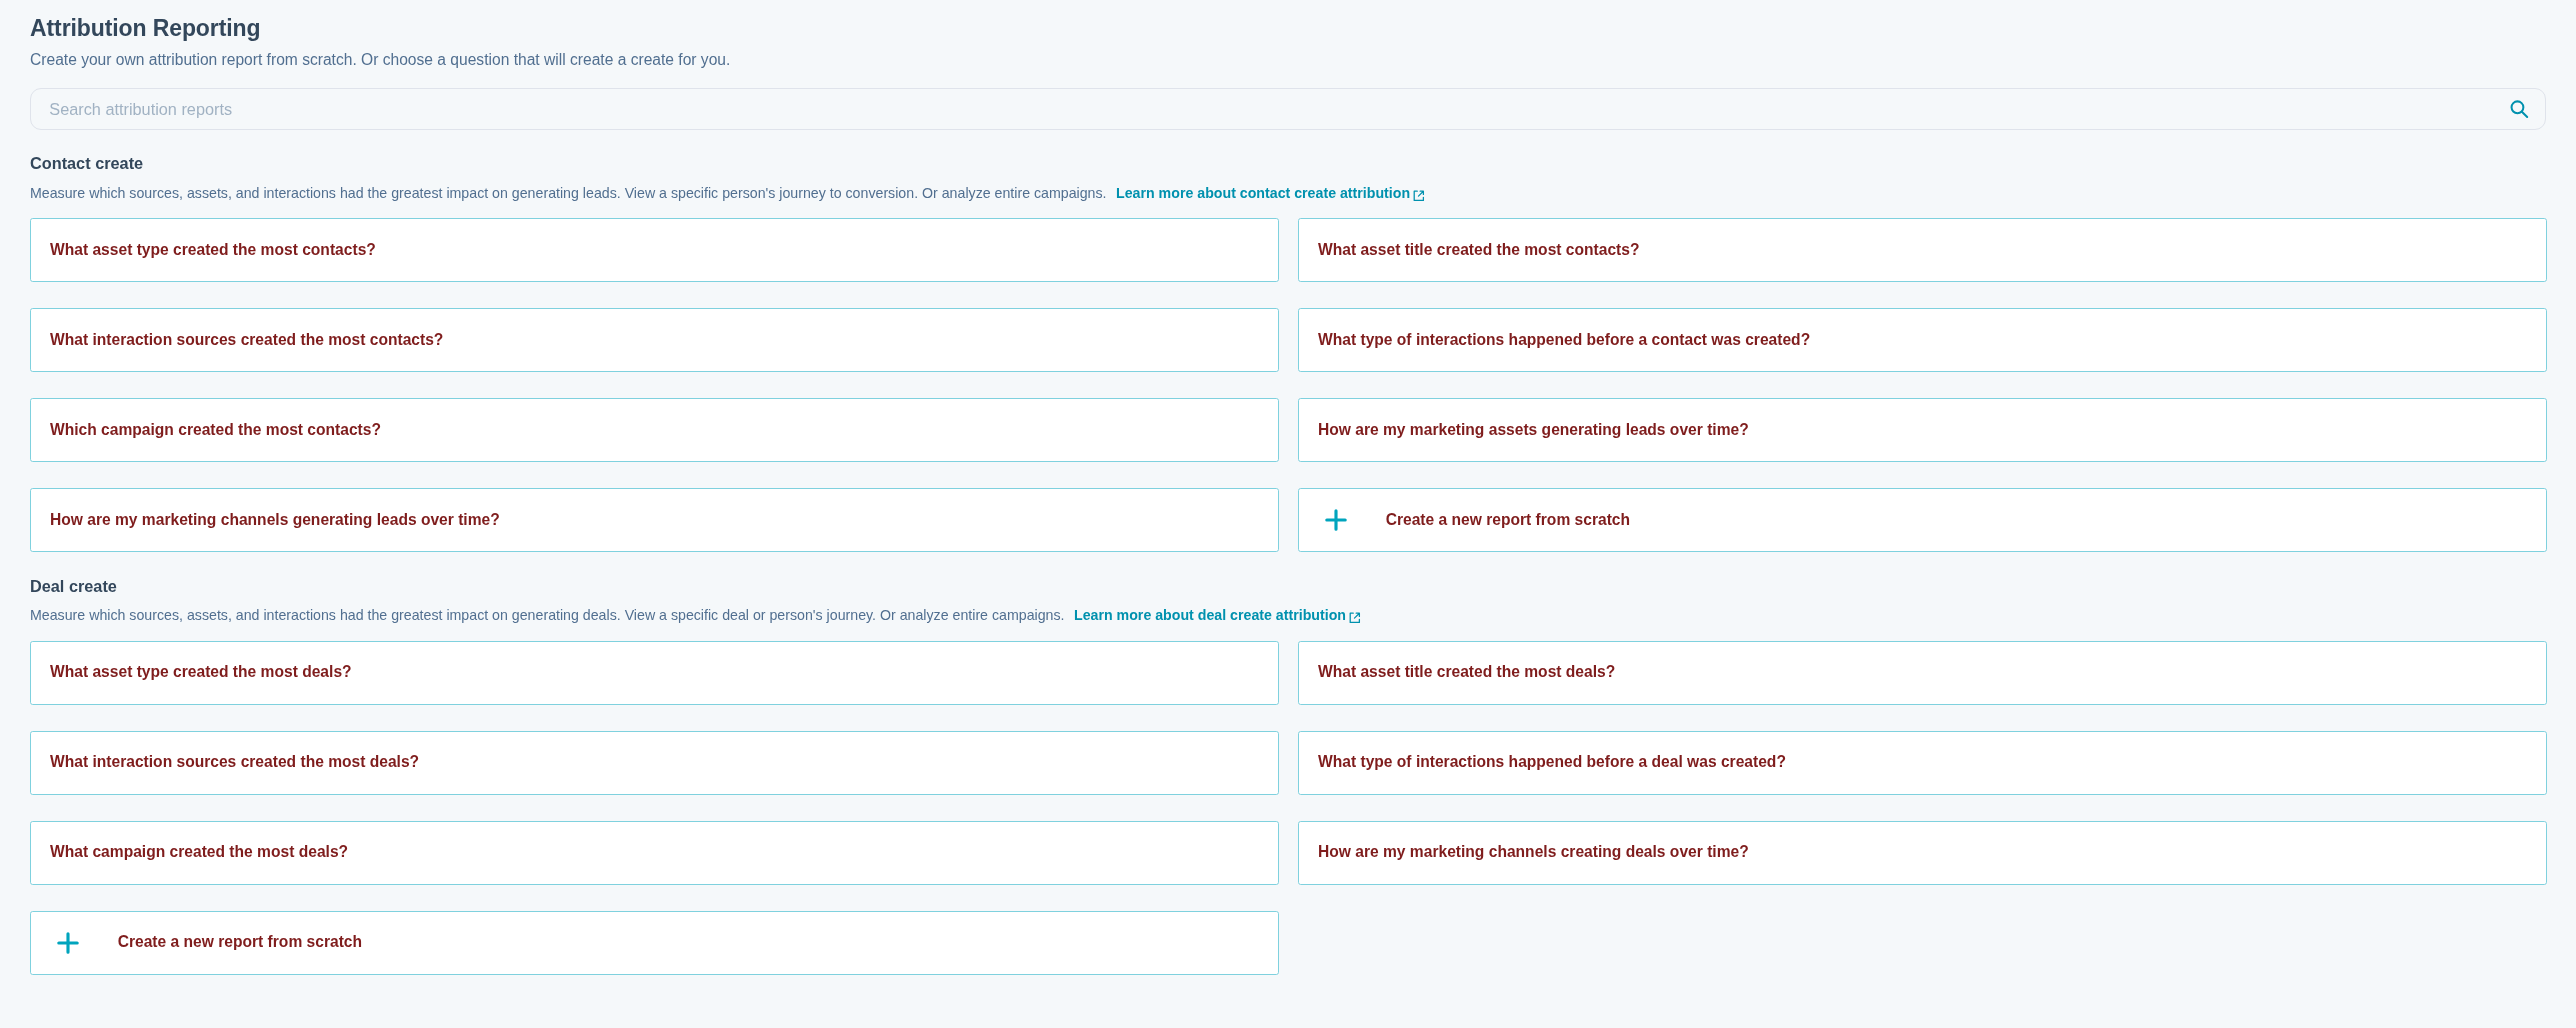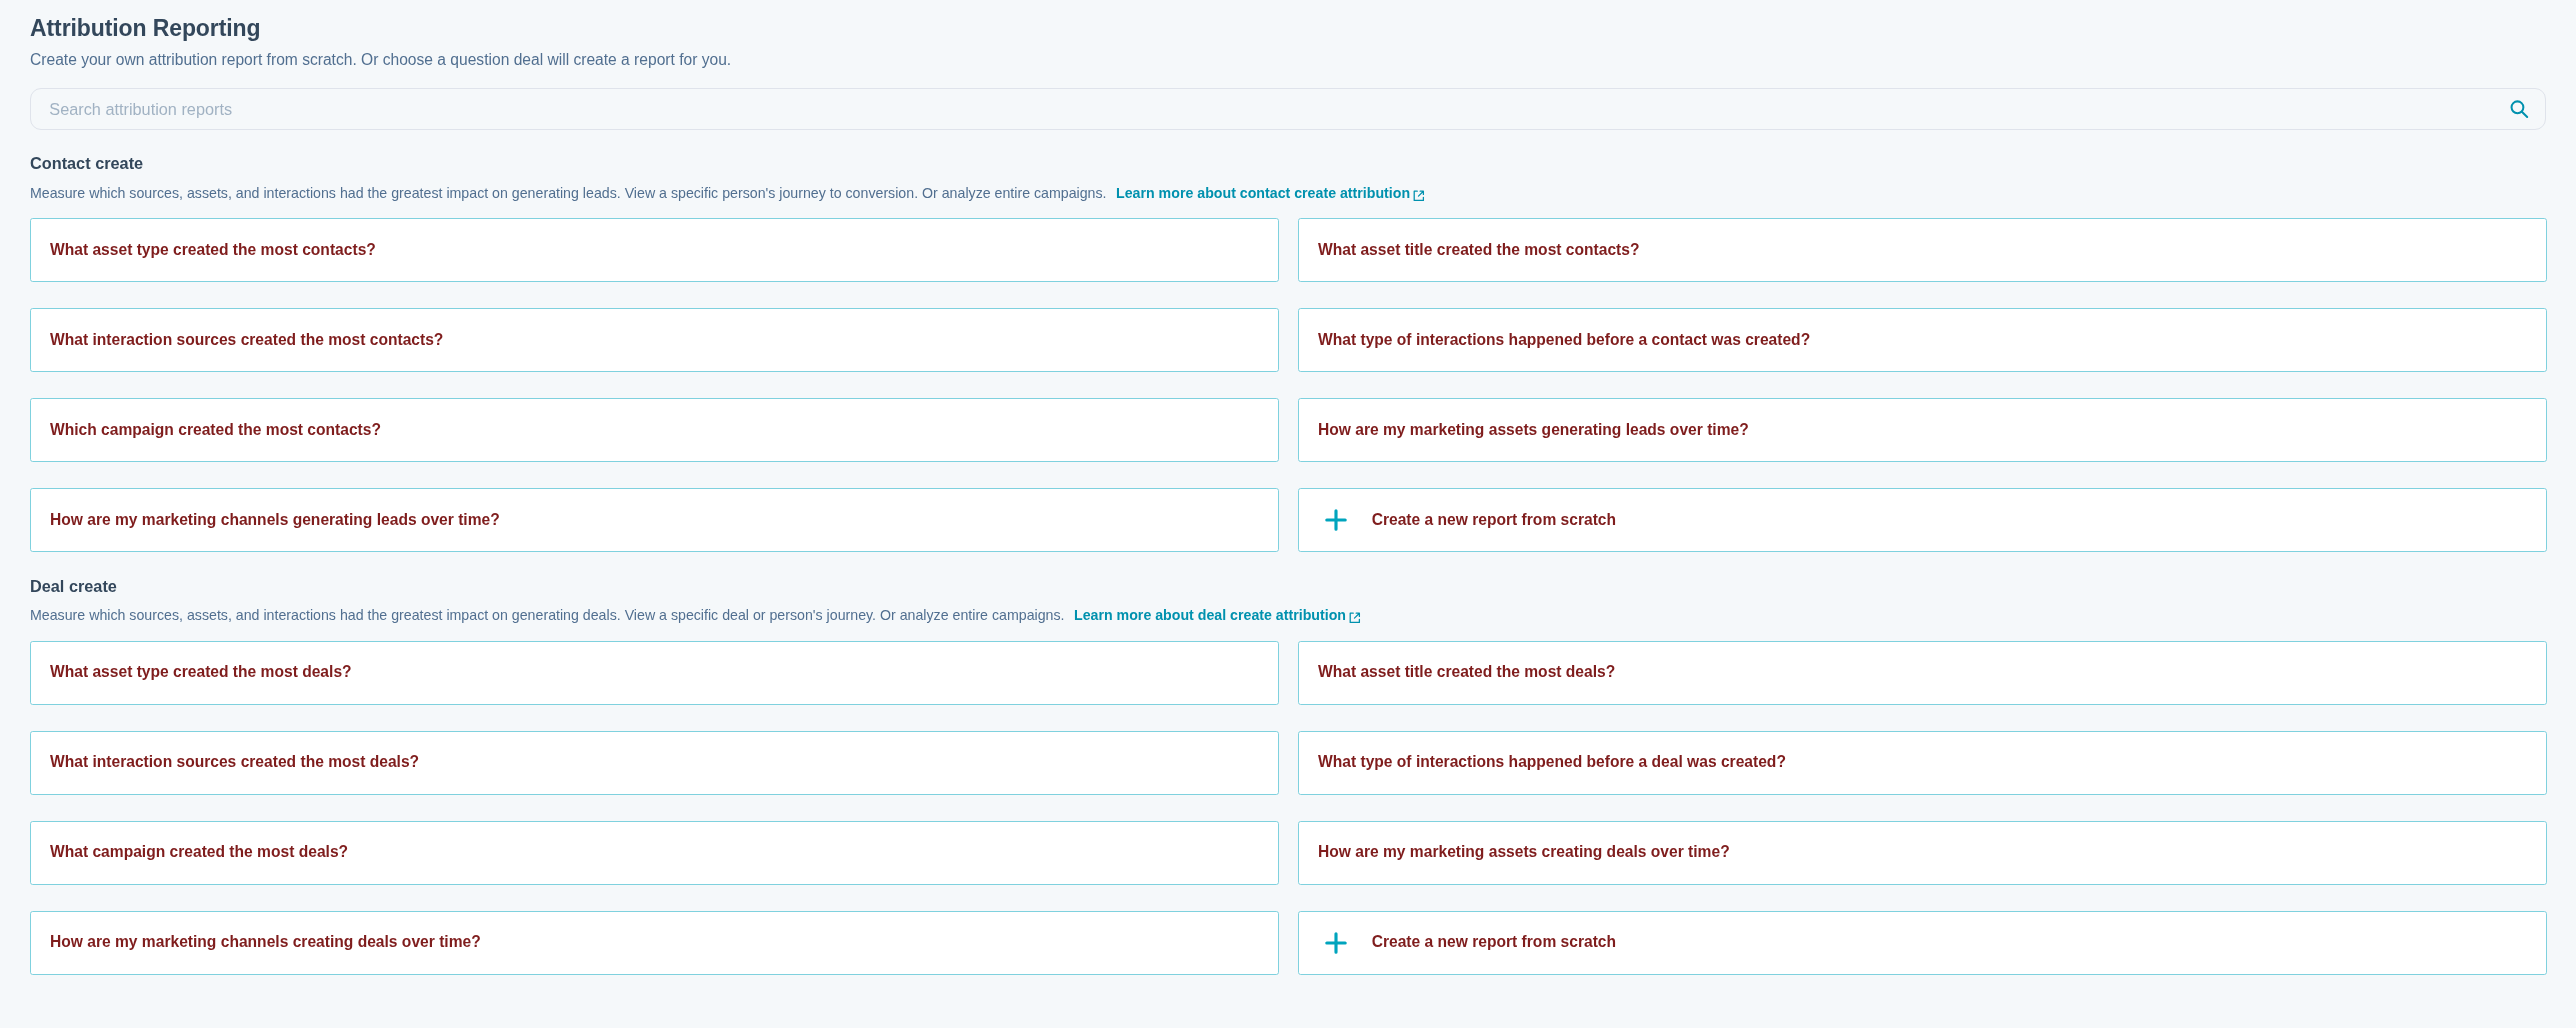--- a/index.html
+++ b/index.html
@@ -140,40 +140,40 @@
   }
 
   .card-label {
     font-size: 15.6px;
     font-weight: bold;
     color: #7f1d1d;
     line-height: 1.2;
     white-space: nowrap;
   }
 
-  .card-create { gap: 2px; }
+  .card-create { gap: 16px; }
 
   .plus-icon {
     width: 26px;
     height: 26px;
     flex: none;
     display: block;
     margin-left: 5.4px;
   }
 
   .card-create .card-label { margin-left: 20.3px; }
 </style>
 </head>
 <body>
 
 <div class="page">
 
   <div class="page-header">
     <div class="page-title">Attribution Reporting</div>
-    <div class="page-subtitle">Create your own attribution report from scratch. Or choose a question deal will create a report for you.</div>
+    <div class="page-subtitle">Create your own attribution report from scratch. Or choose a question that will create a create for you.</div>
   </div>
 
   <div class="search-wrap">
     <input class="search-input" type="text" placeholder="Search attribution reports" style="">
     <svg class="search-icon" viewBox="0 0 24 24" fill="none">
       <circle cx="10" cy="10" r="7" stroke="#0091ae" stroke-width="2.4"></circle>
       <line x1="15.2" y1="15.2" x2="21.5" y2="21.5" stroke="#0091ae" stroke-width="2.4" stroke-linecap="round"></line>
     </svg>
   </div>
 
@@ -242,23 +242,20 @@
           <div class="card">
             <div class="card-label">What interaction sources created the most deals?</div>
           </div>
           <div class="card">
             <div class="card-label">What type of interactions happened before a deal was created?</div>
           </div>
           <div class="card">
             <div class="card-label">What campaign created the most deals?</div>
           </div>
           <div class="card">
-            <div class="card-label">How are my marketing assets creating deals over time?</div>
-          </div>
-          <div class="card">
             <div class="card-label">How are my marketing channels creating deals over time?</div>
           </div>
           <div class="card card-create">
             <svg class="plus-icon" viewBox="0 0 24 24">
               <path d="M12 3.5v17M3.5 12h17" stroke="#00a4bd" stroke-width="2.9" stroke-linecap="round"></path>
             </svg>
             <div class="card-label">Create a new report from scratch</div>
           </div>
         </div>
       </div>

